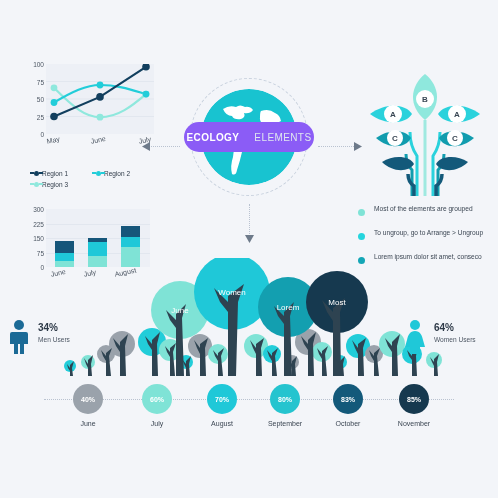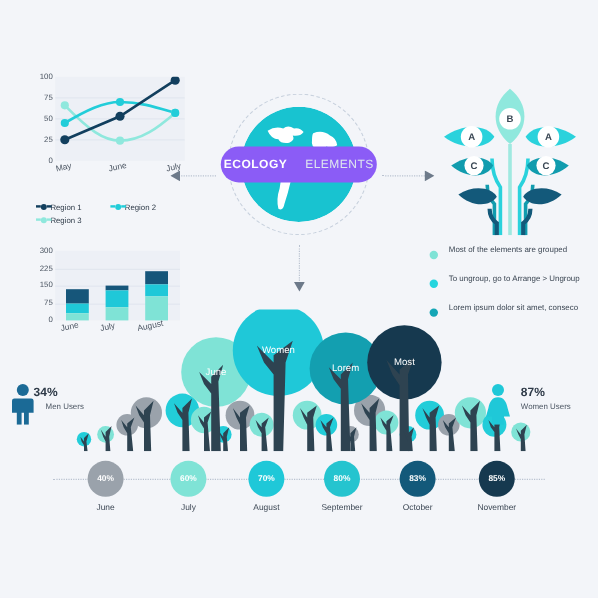--- a/index.html
+++ b/index.html
@@ -380,30 +380,30 @@
     <span class="tree-label" style="left:232px;top:34px">Women</span>
     <span class="tree-label" style="left:288px;top:49px">Lorem</span>
     <span class="tree-label" style="left:337px;top:44px">Most</span>
   </div>
 
   <div class="user-stat" id="men-users">
     <svg class="abs" style="left:0;top:2px" width="22" height="34" viewBox="0 0 22 34">
       <circle cx="11" cy="5" r="5" fill="#1b6a96"></circle>
       <path d="M4 12 h14 a2 2 0 0 1 2 2 v10 h-4 v10 h-4 v-10 h-2 v10 h-4 v-10 h-4 v-10 a2 2 0 0 1 2 -2z" fill="#1b6a96"></path>
     </svg>
-    <span class="us-pct" style="left:20px;top:4px">34%</span>
+    <span class="us-pct" style="left:30px;top:4px">34%</span>
     <span class="us-label" style="left:30px;top:18px">Men Users</span>
   </div>
 
   <div class="user-stat" id="women-users">
     <svg class="abs" style="left:0;top:2px" width="22" height="34" viewBox="0 0 22 34">
       <circle cx="11" cy="5" r="5" fill="#1fc8d8"></circle>
       <path d="M11 11 c5 0 7 4 8 9 l2 7 h-5 v7 h-10 v-7 h-5 l2 -7 c1 -5 3 -9 8 -9z" fill="#1fc8d8"></path>
     </svg>
-    <span class="us-pct" style="left:30px;top:4px">87%</span>
+    <span class="us-pct" style="left:30px;top:4px">64%</span>
     <span class="us-label" style="left:30px;top:18px">Women Users</span>
   </div>
 
   <div class="abs" id="timeline">
     <div class="abs dotted-h" style="left:44px;top:21px;width:410px"></div>
 
     <div class="tl-node" style="left:88px;top:6px;width:30px;height:30px;background:#9aa2ab">
       <span>40%</span>
     </div>
     <span class="tl-name" style="left:88px">June</span>

